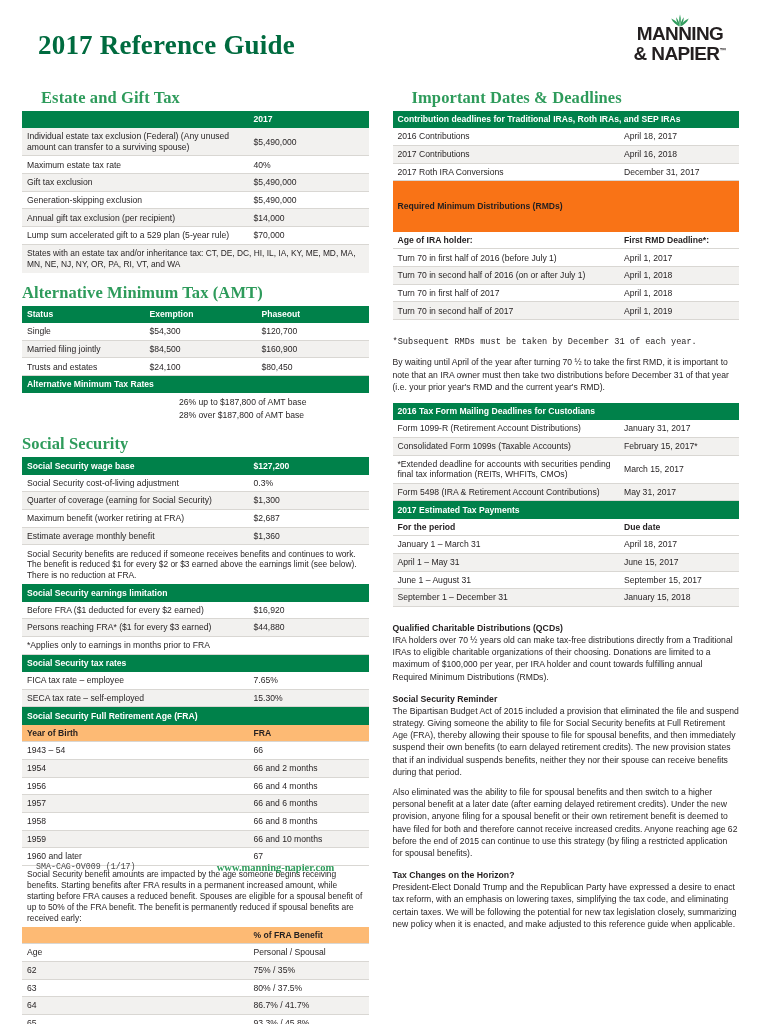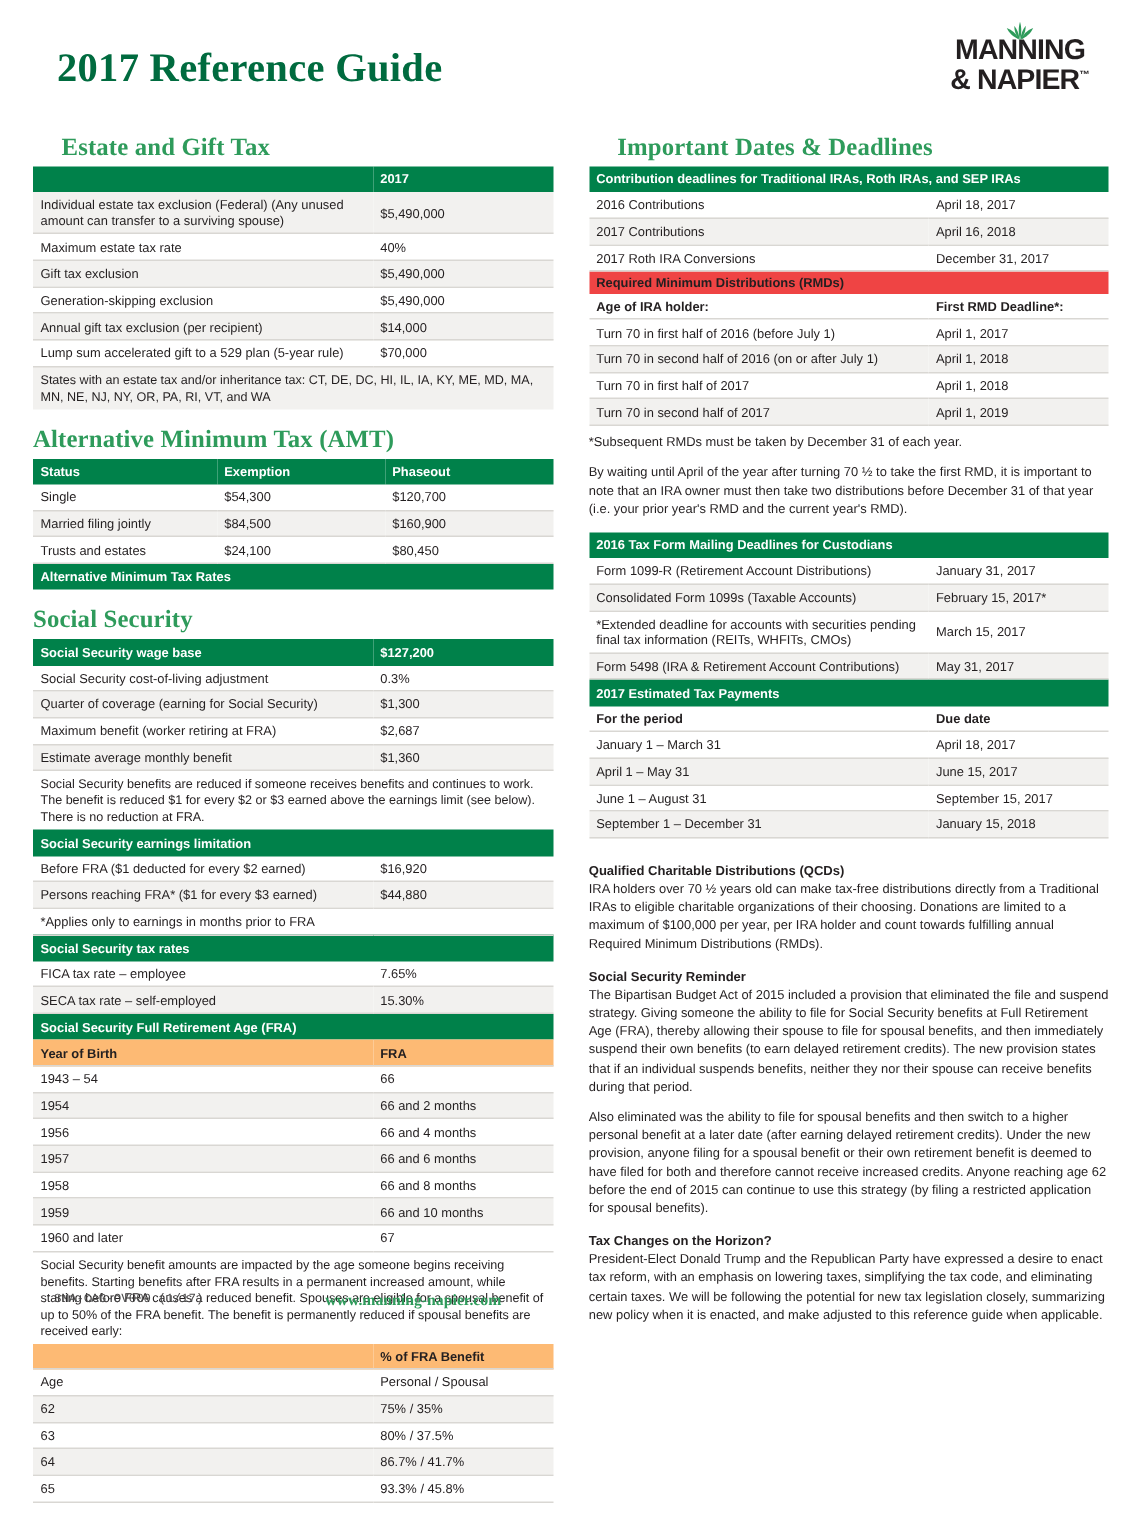--- a/index.html
+++ b/index.html
@@ -39,32 +39,32 @@
     font-family:"Liberation Serif", serif;
     font-size:16.5px; font-weight:bold; color:#2e9b5b;
     margin:10px 0 3px 0; letter-spacing:.1px;
   }
   h2.sec.first { margin-top:16px;margin-left:19px; }
 
   
   table.t { width:100%; border-collapse:collapse; font-size:8.6px; line-height:1.22; }
   table.t td, table.t th { padding:3.1px 5px; vertical-align:middle; text-align:left; font-weight:normal; }
   tr.hdr-green td, tr.hdr-green th { background:#00814a; color:#ffffff; font-weight:bold; padding:3.4px 5px; }
-  tr.hdr-tan td { background:#ef4444; color:#231f20; font-weight:bold; padding:2px 5px;margin-top:10px; }
+  tr.hdr-tan td { background:#f97316; color:#231f20; font-weight:bold; padding:20px 5px;margin-top:10px; }
   tr.hdr-plain td { background:#fdba74; color:#231f20; font-weight:bold; }
   tr.zebra td { background:#f2f1ef; }
   tr.line td { border-bottom:1px solid #d9d7d3; }
   tr.bold td { font-weight:bold; }
   td.r { text-align:right; }
   td.note { font-size:8.4px; line-height:1.3; padding-top:4px; padding-bottom:4px; }
   .col2 { width:120px; }
   .col3 { width:112px; }
 
   p.para { font-size:8.6px; line-height:1.42; margin:8px 0 0 0; }
-  p.para.tight { margin-top:4px; }
+  p.para.tight { margin-top:16px;font-family:Liberation Mono, monospace; }
   p.subhead { font-size:8.7px; font-weight:bold; margin:11px 0 1px 0; }
   .amt-rates { font-size:8.6px; line-height:1.45; padding:3px 5px 3px 0; }
   .amt-rates div { padding-left:152px; }
 
   
   .footer { position:absolute; left:22px; right:22px; bottom:14px; height:22px; }
   .footer .code { position:absolute; left:14px; top:0; font-size:8.3px; color:#4a4a4a;font-family:Liberation Mono, monospace; }
   .footer .url {
     position:absolute; left:0; right:0; top:0; text-align:center;
     font-family:"Liberation Serif", serif; font-size:10.5px; font-weight:bold; color:#2e9b5b;
@@ -155,20 +155,26 @@
             <td class="col3">$160,900</td>
           </tr>
           <tr class="line">
             <td>Trusts and estates</td>
             <td class="col3">$24,100</td>
             <td class="col3">$80,450</td>
           </tr>
           <tr class="hdr-green">
             <td colspan="3">Alternative Minimum Tax Rates</td>
           </tr>
+          <tr>
+            <td colspan="3" class="amt-rates">
+              <div>26% up to $187,800 of AMT base</div>
+              <div>28% over $187,800 of AMT base</div>
+            </td>
+          </tr>
         </tbody>
       </table>
 
       <h2 class="sec">Social Security</h2>
       <table class="t">
         <tbody>
           <tr class="hdr-green">
             <td>Social Security wage base</td>
             <td class="col2">$127,200</td>
           </tr>

